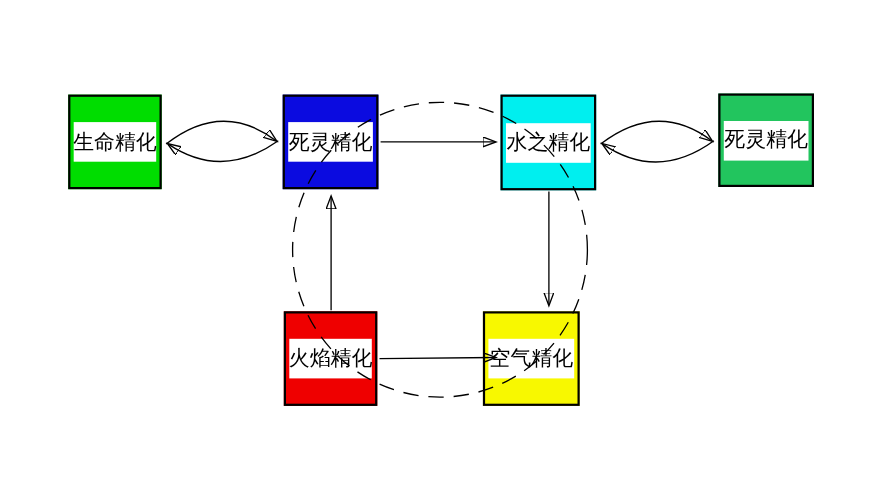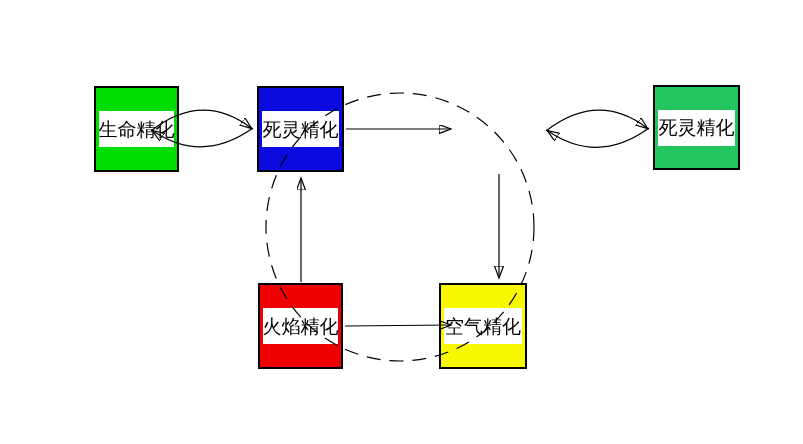--- a/index.html
+++ b/index.html
@@ -32,21 +32,21 @@
     align-items: center;
     justify-content: center;
   }
   .node .label-text {
     font-size: 19px;
     line-height: 1;
     color: #000000;
     white-space: nowrap;
   }
   
-  .node-life   { left: 62px;  top: 86px;  width: 85px; height: 86px; margin-left: 32px; }
+  .node-life   { left: 62px;  top: 86px;  width: 85px; height: 86px; }
   .node-earth  { left: 257px; top: 86px;  width: 87px; height: 86px; }
   .node-water  { left: 455px; top: 86px;  width: 87px; height: 87px; }
   .node-undead { left: 653px; top: 85px;  width: 87px; height: 85px; }
   .node-fire   { left: 258px; top: 283px; width: 85px; height: 86px; }
   .node-air    { left: 439px; top: 283px; width: 88px; height: 86px; }
 
   svg.arrow-layer {
     position: absolute;
     left: 0;
     top: 0;
@@ -71,20 +71,25 @@
       <span class="label-text">生命精化</span>
     </div>
   </div>
 
   <div class="node node-earth" style="background-color: rgb(11, 11, 224);">
     <div class="label-strip" style="background-color: rgb(255, 255, 255);">
       <span class="label-text">死灵精化</span>
     </div>
   </div>
 
+  <div class="node node-water" style="background-color: rgb(0, 239, 239);">
+    <div class="label-strip" style="background-color: rgb(255, 255, 255);">
+      <span class="label-text">水之精化</span>
+    </div>
+  </div>
 
   <div class="node node-undead" style="background-color: #22c55e;">
     <div class="label-strip" style="background-color: rgb(255, 255, 255);">
       <span class="label-text">死灵精化</span>
     </div>
   </div>
 
   <div class="node node-fire" style="background-color: rgb(239, 0, 0);">
     <div class="label-strip" style="background-color: rgb(255, 255, 255);">
       <span class="label-text">火焰精化</span>

